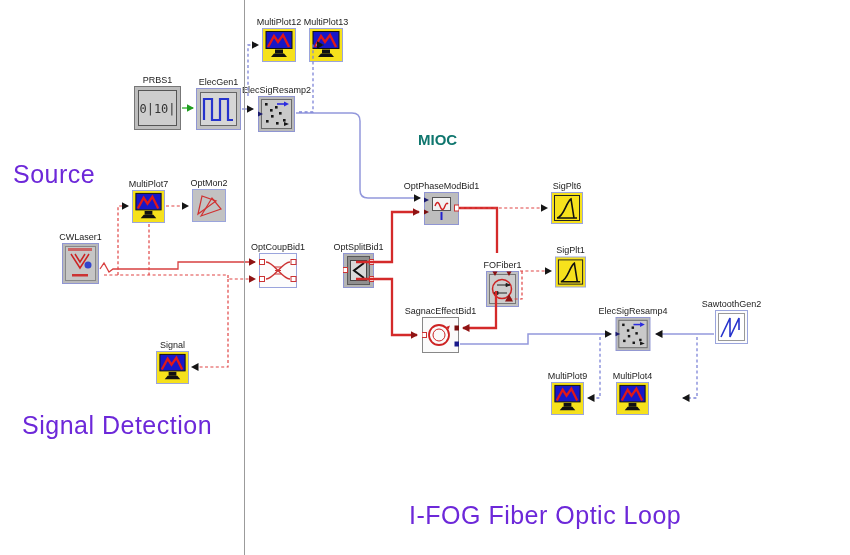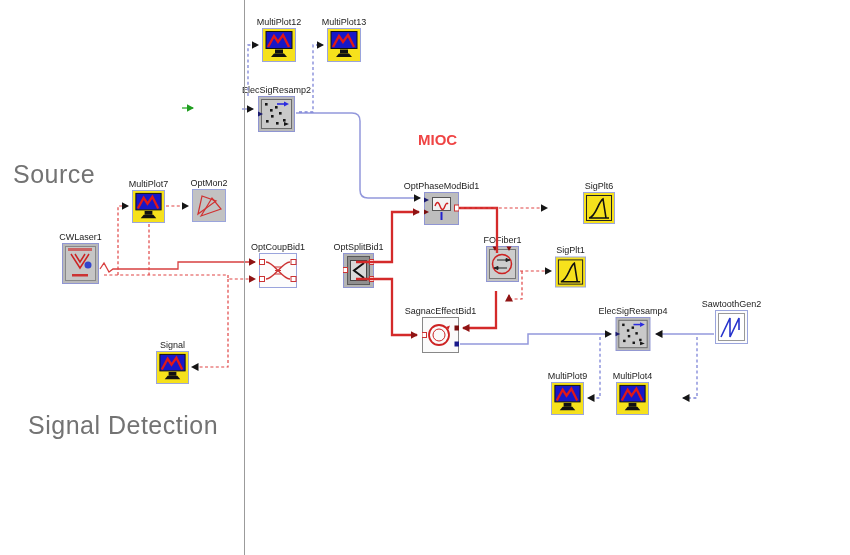--- a/index.html
+++ b/index.html
@@ -3,23 +3,23 @@
 <meta charset="utf-8">
 <style>
   html,body{margin:0;padding:0;background:#fff;}
   #canvas{position:relative;width:850px;height:555px;background:#ffffff;overflow:hidden;
           font-family:"Liberation Sans",sans-serif;}
   .divider{position:absolute;top:0;width:1px;height:555px;background:#9b9b9b;}
   .block{position:absolute;}
   .blabel{position:absolute;bottom:100%;left:50%;transform:translateX(-50%);
           margin-bottom:1px;font-size:9px;line-height:10px;color:#1c1c1c;white-space:nowrap;}
   .bicon{display:block;}
-  .sect{position:absolute;color:#737373;white-space:nowrap;}
+  .sect{position:absolute;color:#6d28d9;white-space:nowrap;}
   .sect-big{font-size:25px;letter-spacing:0.5px;}
-  .sect-mioc{font-size:15px;font-weight:bold;color:#ef4444;}
+  .sect-mioc{font-size:15px;font-weight:bold;color:#0f766e;}
   #wires{position:absolute;left:0;top:0;pointer-events:none;}
   .wire{pointer-events:stroke;}
   .w-red{stroke:#d42a2a;stroke-width:2.3;fill:none;}
   .w-red-thin{stroke:#d84040;stroke-width:1.3;fill:none;}
   .w-red-dash{stroke:#e04444;stroke-width:1.2;fill:none;stroke-dasharray:3 2.4;}
   .w-blue{stroke:#9398dc;stroke-width:1.5;fill:none;}
   .w-blue-dash{stroke:#7d84d8;stroke-width:1.3;fill:none;stroke-dasharray:3 2.6;}
   .w-green{stroke:#3cb43c;stroke-width:1.4;fill:none;}
 </style>
 </head>
@@ -132,33 +132,45 @@
         <rect x="32.5" y="24.5" width="4.5" height="5" fill="#1a1a8c"></rect>
       </symbol>
       <symbol id="sym-sawtooth" viewBox="0 0 33 34">
         <rect x="0.5" y="0.5" width="32" height="33" fill="#fcfcfc" stroke="#9aa4dc"></rect>
         <rect x="3.5" y="3.5" width="26" height="27" fill="#ffffff" stroke="#999"></rect>
         <path d="M6,27 L15,8 V27 L24,8 V20" stroke="#2633cc" stroke-width="1.6" fill="none"></path>
       </symbol>
     </defs>
   </svg>
 
+  <div class="block" style="left:134px;top:86px">
+    <span class="blabel">PRBS1</span>
+    <svg class="bicon" width="47" height="44">
+        <use href="#sym-prbs"></use>
+      </svg>
+  </div>
+  <div class="block" style="left:196px;top:88px">
+    <span class="blabel">ElecGen1</span>
+    <svg class="bicon" width="45" height="42">
+        <use href="#sym-elecgen"></use>
+      </svg>
+  </div>
   <div class="block" style="left:258px;top:96px">
     <span class="blabel">ElecSigResamp2</span>
     <svg class="bicon" width="37" height="36">
         <use href="#sym-resamp"></use>
       </svg>
   </div>
   <div class="block" style="left:262px;top:28px">
     <span class="blabel">MultiPlot12</span>
     <svg class="bicon" width="34" height="34">
         <use href="#sym-monitor"></use>
       </svg>
   </div>
-  <div class="block" style="left:327px;top:28px">
+  <div class="block" style="left:309px;top:28px">
     <span class="blabel">MultiPlot13</span>
     <svg class="bicon" width="34" height="34">
         <use href="#sym-monitor"></use>
       </svg>
   </div>
   <div class="block" style="left:132px;top:190px">
     <span class="blabel">MultiPlot7</span>
     <svg class="bicon" width="33" height="33">
         <use href="#sym-monitor"></use>
       </svg>
@@ -186,27 +198,27 @@
     <svg class="bicon" width="31" height="35">
         <use href="#sym-splitter"></use>
       </svg>
   </div>
   <div class="block" style="left:424px;top:192px">
     <span class="blabel">OptPhaseModBid1</span>
     <svg class="bicon" width="35" height="33">
         <use href="#sym-phasemod"></use>
       </svg>
   </div>
-  <div class="block" style="left:583px;top:192px">
+  <div class="block" style="left:551px;top:192px">
     <span class="blabel">SigPlt6</span>
     <svg class="bicon" width="32" height="32">
         <use href="#sym-sigplot"></use>
       </svg>
   </div>
-  <div class="block" style="left:486px;top:246px">
+  <div class="block" style="left:486px;top:271px">
     <span class="blabel">FOFiber1</span>
     <svg class="bicon" width="33" height="36">
         <use href="#sym-fiber"></use>
       </svg>
   </div>
   <div class="block" style="left:555px;top:256px">
     <span class="blabel">SigPlt1</span>
     <svg class="bicon" width="31" height="32">
         <use href="#sym-sigplot"></use>
       </svg>
@@ -279,18 +291,19 @@
     <path class="wire w-red-dash" d="M149,224 V275"></path>
     <path class="wire w-red-dash" d="M166,206 H188" marker-end="url(#ak)"></path>
     <path class="wire w-red-dash" d="M228,275 V279 H255" marker-end="url(#ar)"></path>
     <path class="wire w-red-dash" d="M228,279 V367 H192" marker-end="url(#ak)"></path>
     <path class="wire w-red-dash" d="M461,208 H547" marker-end="url(#ak)"></path>
     <path class="wire w-red-dash" d="M520,271 H551" marker-end="url(#ak)"></path>
     <path class="wire w-red-dash" d="M522,271 V299 H509 V295" marker-end="url(#ar)"></path>
   </svg>
 
   <div class="sect sect-big" style="left:13px;top:160px">Source</div>
-  <div class="sect sect-big" style="left:28px;top:411px">Signal Detection</div>
+  <div class="sect sect-big" style="left:22px;top:411px">Signal Detection</div>
   <div class="sect sect-mioc" style="left:418px;top:131px">MIOC</div>
+  <div class="sect sect-big" style="left:409px;top:501px">I-FOG Fiber Optic Loop</div>
 
   <div class="divider" style="left:244px"></div>
 
 </div>
 
 </body></html>

